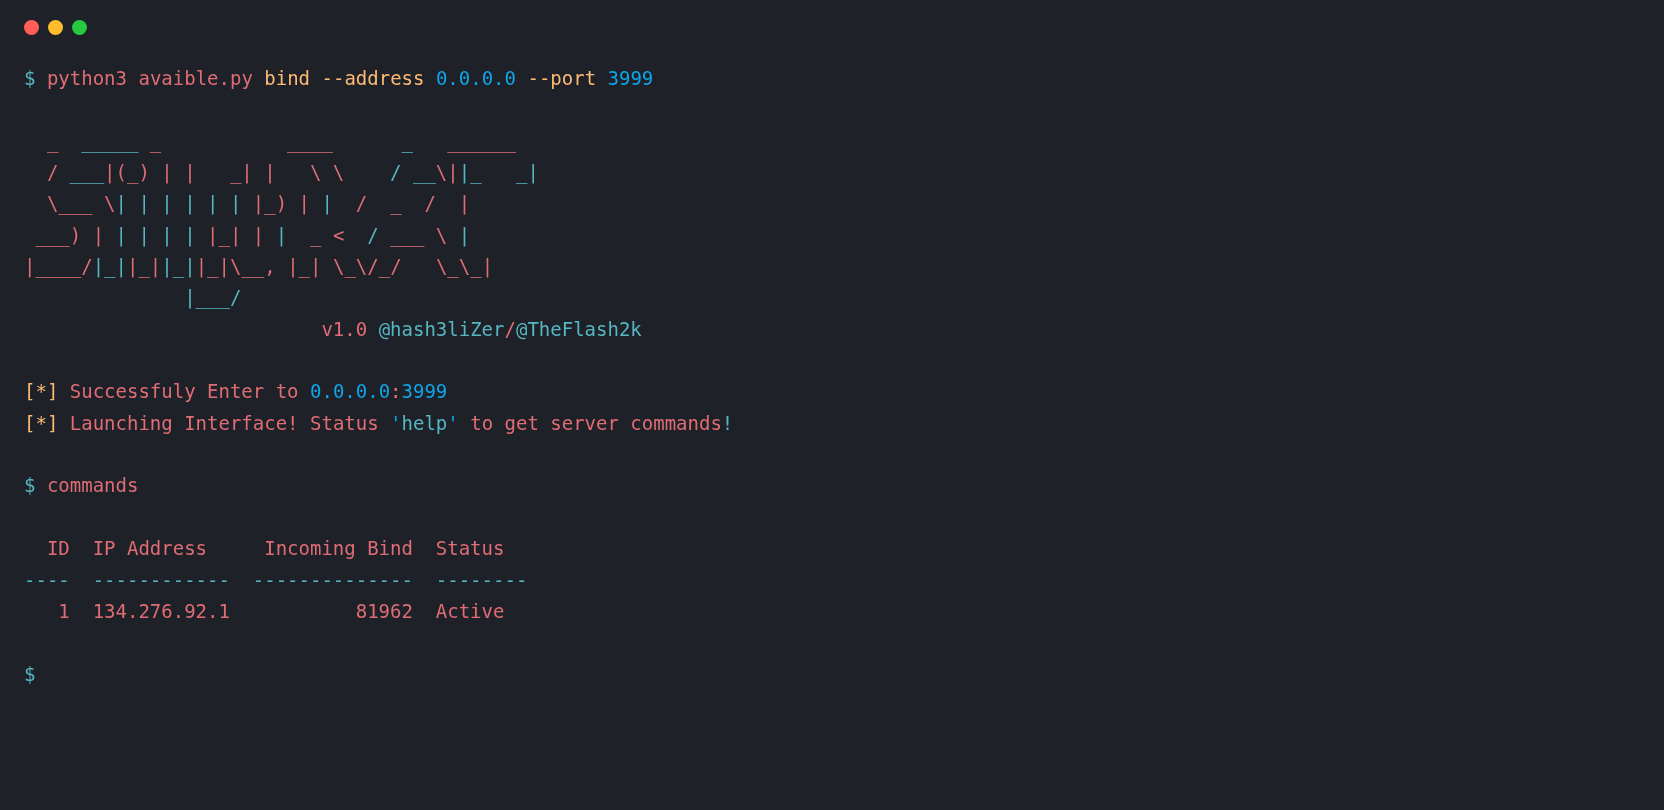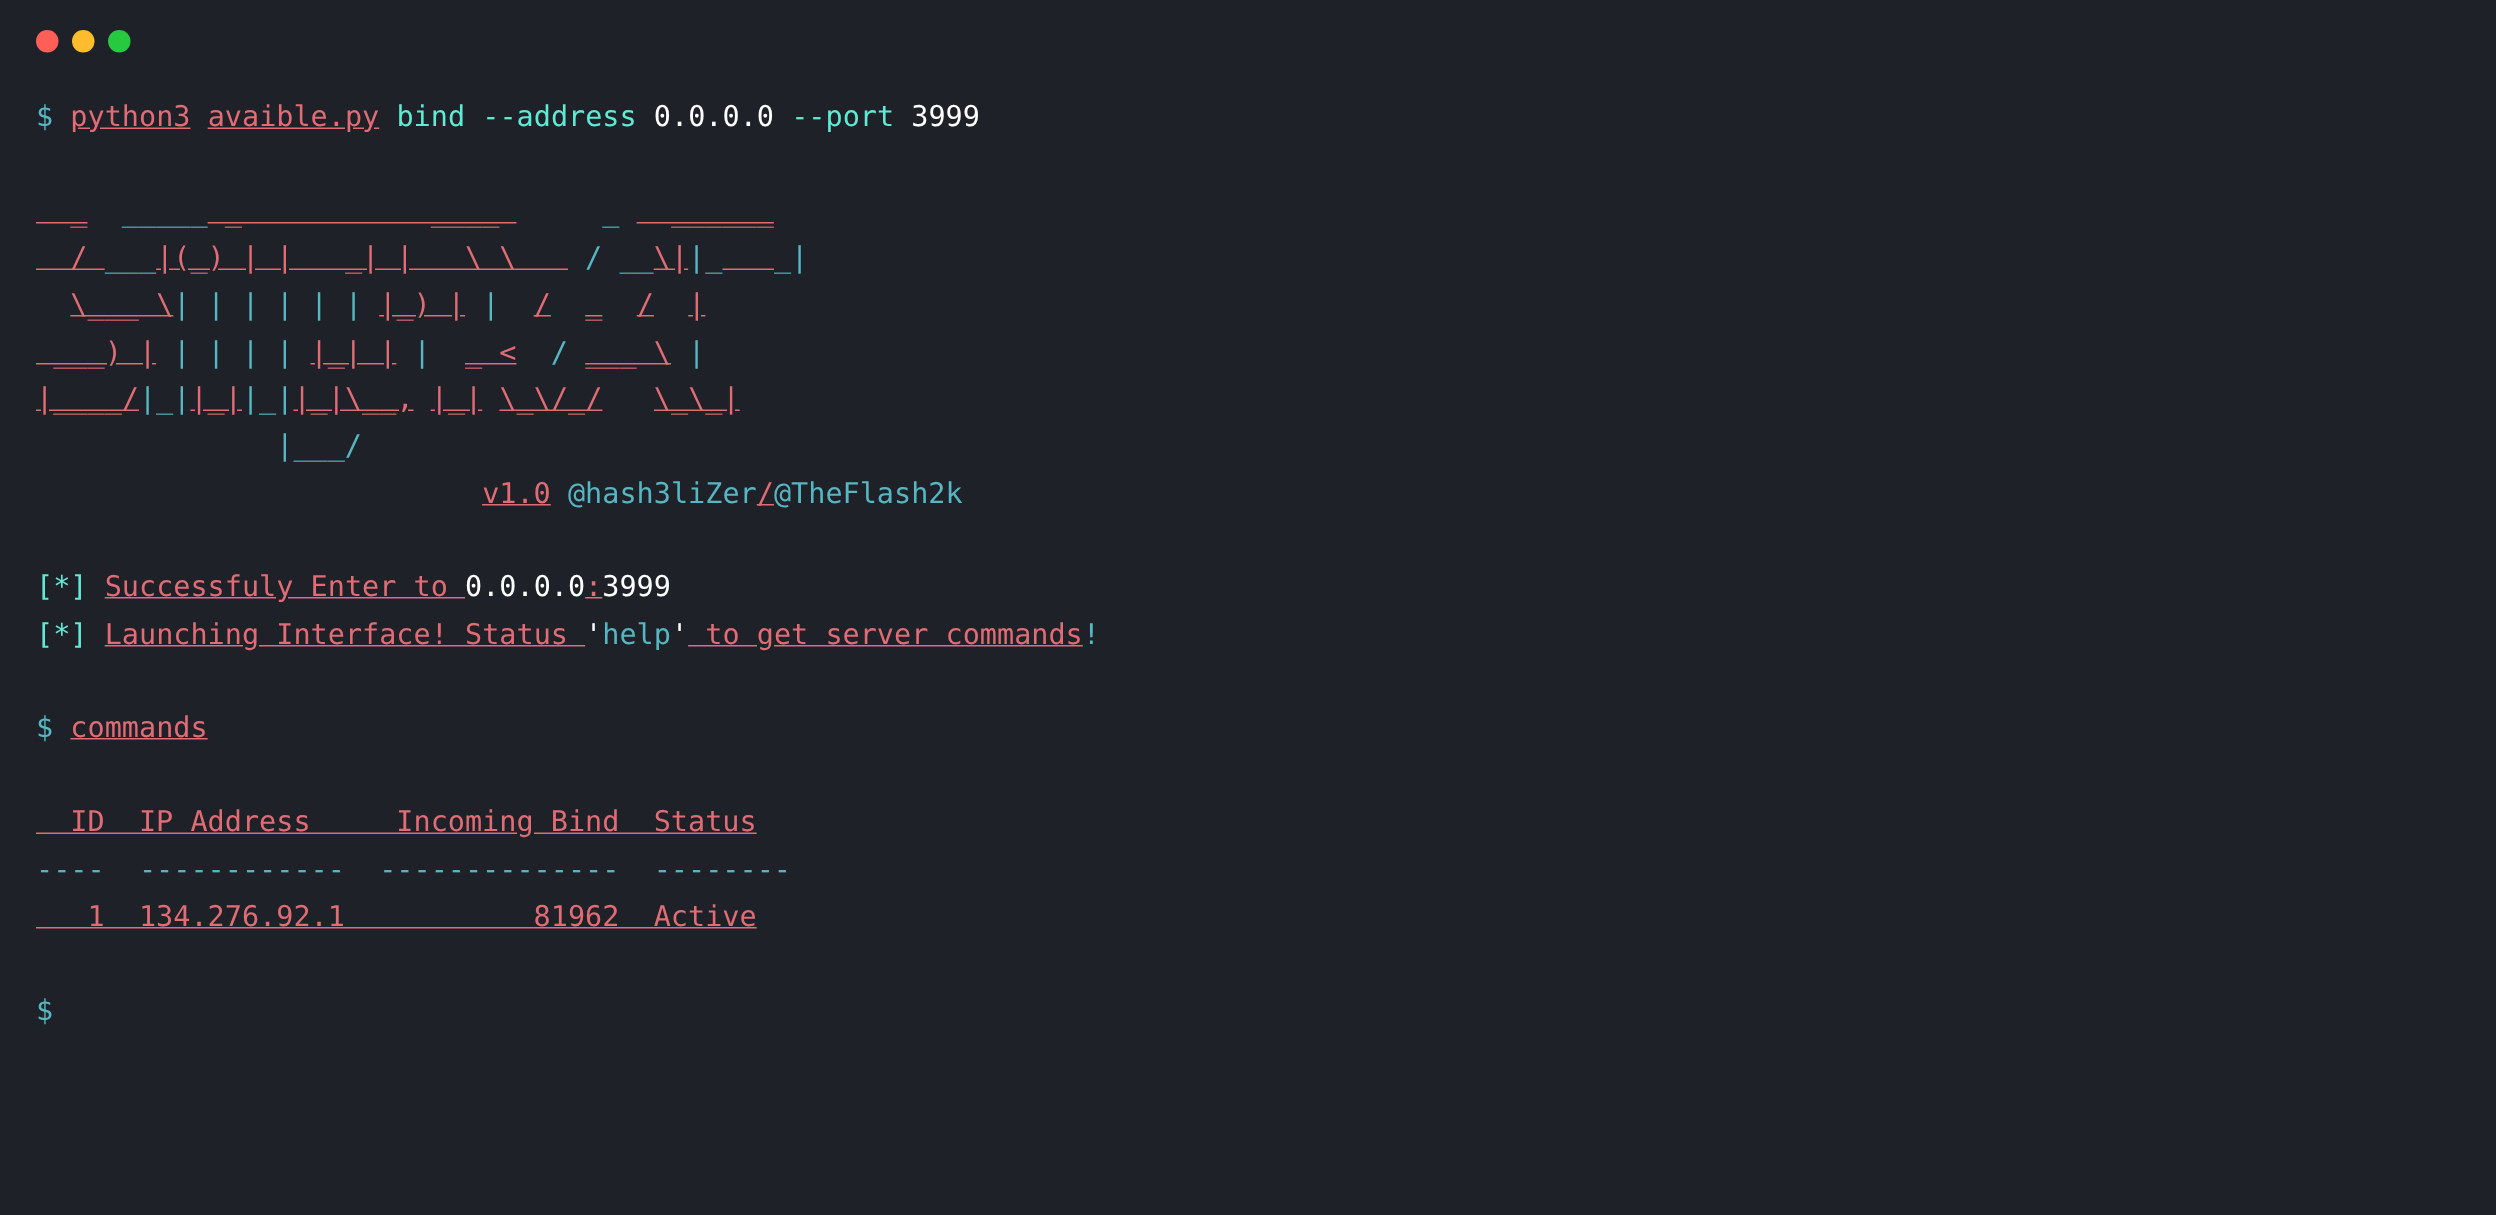--- a/index.html
+++ b/index.html
@@ -27,23 +27,23 @@
       height: 15px;
       border-radius: 50%;
     }
     .dot.red { background: #ff5f56; }
     .dot.yellow { background: #ffbd2e; }
     .dot.green { background: #27c93f; }
     .term {
       white-space: pre;
     }
     .c-cyan { color: #56b6c2; }
-    .c-red { color: #e06c75; text-decoration: underline; }
-    .c-blue { color: #5eead4; }
-    .c-white { color: #ffffff; }
+    .c-red { color: #e06c75; }
+    .c-blue { color: #fdba74; }
+    .c-white { color: #0ea5e9; }
   </style>
 </head>
 <body>
 
 <div class="titlebar">
   <div class="dot red"></div>
   <div class="dot yellow"></div>
   <div class="dot green"></div>
 </div>
 

